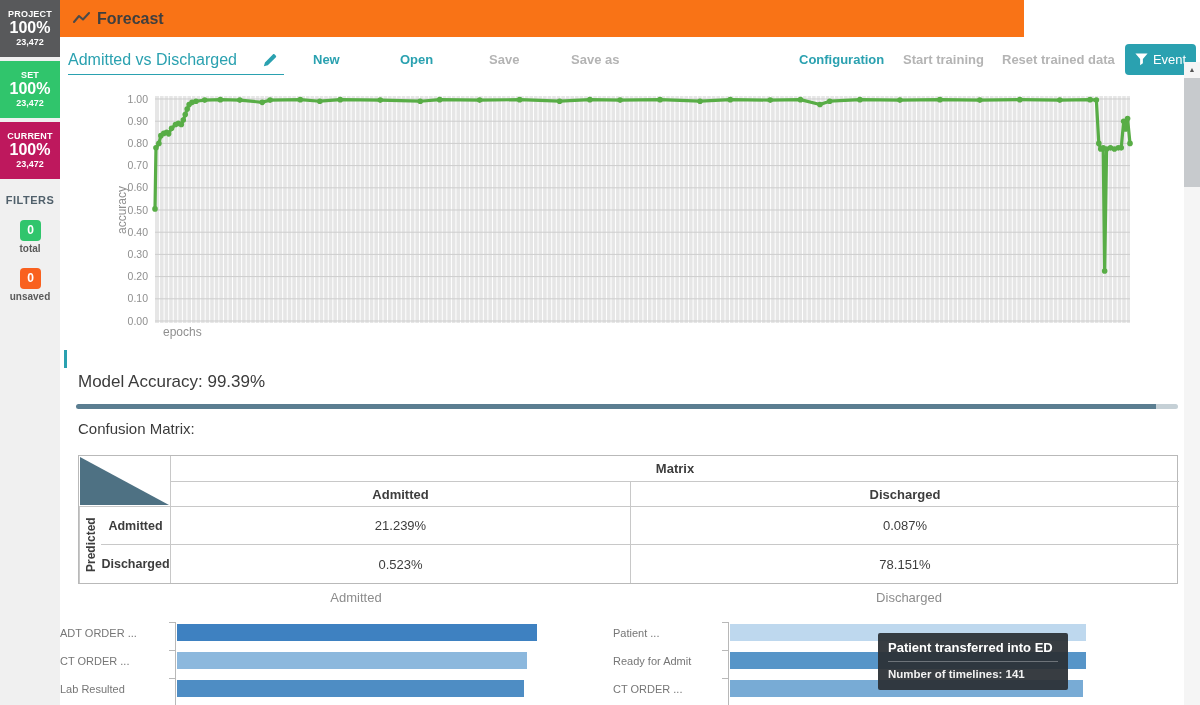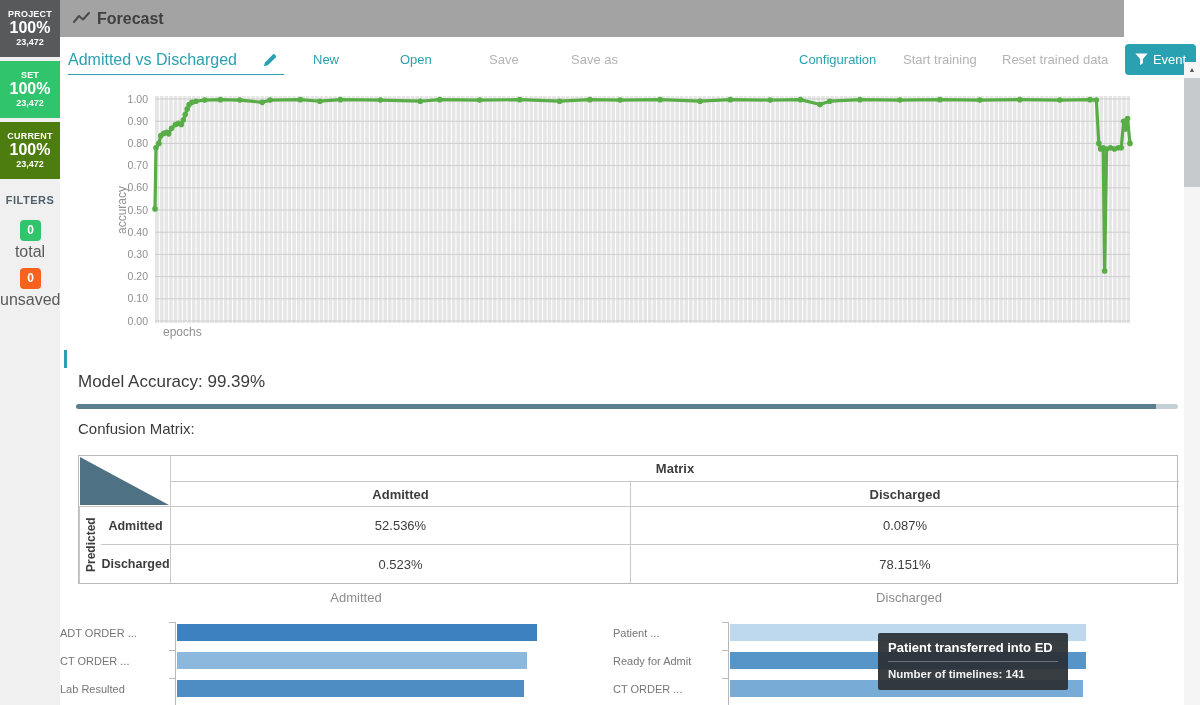--- a/index.html
+++ b/index.html
@@ -9,33 +9,33 @@
   
   #sidebar { position:absolute; left:0; top:0; width:60px; height:705px; background:#f0f0f0; }
   .stat-block { position:absolute; left:0; width:60px; height:57px; color:#fff; text-align:center; }
   .stat-label { font-size:9px; font-weight:bold; padding-top:9px; letter-spacing:.2px; }
   .stat-pct   { font-size:16px; font-weight:bold; line-height:18px; }
   .stat-count { font-size:9px; font-weight:bold; }
   #filters-title { position:absolute; top:194px; width:60px; text-align:center;
                    font-size:11px; font-weight:bold; color:#50606b; letter-spacing:.5px; }
   .filter-badge { position:absolute; left:20px; width:21px; height:21px; border-radius:4px;
                   color:#fff; font-size:12px; font-weight:bold; text-align:center; line-height:21px; }
-  .filter-badge-label { position:absolute; width:60px; text-align:center; font-size:16px; color:#5a5a5a; }
-
-  
-  #header-bar { position:absolute; left:60px; top:0; width:1064px; height:37px; background:#a3a3a3; }
+  .filter-badge-label { position:absolute; width:60px; text-align:center; font-size:10px; color:#5a5a5a;font-weight:bold; }
+
+  
+  #header-bar { position:absolute; left:60px; top:0; width:964px; height:37px; background:#f97316; }
   #header-title { position:absolute; left:37px; top:10px; font-size:16px; font-weight:bold; color:#3f3f3f; }
   #header-icon { position:absolute; left:13px; top:11px; }
 
   #model-name-wrap { position:absolute; left:68px; top:48px; width:216px; height:27px;
                      border-bottom:1px solid #2aa1b0; }
   #model-name { font-size:16px; color:#2aa1b0; line-height:24px; }
   #pencil-icon { position:absolute; right:6px; top:3px; }
 
-  .tb-link { position:absolute; top:52px; font-size:13px; color:#2aa1b0; cursor:pointer; }
+  .tb-link { position:absolute; top:52px; font-size:13px; color:#2aa1b0; cursor:pointer;font-weight:bold; }
   .tb-link.disabled { color:#b4b4b4; cursor:default; }
 
   #filter-btn { position:absolute; left:1125px; top:44px; width:71px; height:31px;
                 background:#2aa1b0; border:none; border-radius:4px; color:#fff; font-size:13px;
                 font-family:inherit; cursor:pointer; }
   #filter-btn svg { vertical-align:-2px; margin-right:5px; }
 
   
   #acc-chart { position:absolute; left:60px; top:86px; }
 
@@ -99,21 +99,21 @@
   <div class="stat-block" style="top: 0px; background: rgb(88, 89, 91);">
     <div class="stat-label">PROJECT</div>
     <div class="stat-pct">100%</div>
     <div class="stat-count">23,472</div>
   </div>
   <div class="stat-block" style="top: 61px; background: rgb(48, 197, 108);">
     <div class="stat-label">SET</div>
     <div class="stat-pct">100%</div>
     <div class="stat-count">23,472</div>
   </div>
-  <div class="stat-block" style="top: 122px; background: #4d7c0f;">
+  <div class="stat-block" style="top: 122px; background: #be185d;">
     <div class="stat-label">CURRENT</div>
     <div class="stat-pct">100%</div>
     <div class="stat-count">23,472</div>
   </div>
   <div id="filters-title">FILTERS</div>
   <div class="filter-badge" style="top: 220px; background: rgb(48, 197, 108);">0</div>
   <div class="filter-badge-label" style="top:243px">total</div>
   <div class="filter-badge" style="top: 268px; background: rgb(249, 97, 31);">0</div>
   <div class="filter-badge-label" style="top:291px">unsaved</div>
 </div>
@@ -463,21 +463,21 @@
   <div id="cm-corner" class="cm-cell">
     <svg width="91" height="50" viewBox="0 0 91 50">
         <polygon points="1,1 1,49 90,49" fill="#4e7183"></polygon>
       </svg>
   </div>
   <div id="cm-actual" class="cm-cell">Matrix</div>
   <div class="cm-cell cm-colhead c1">Admitted</div>
   <div class="cm-cell cm-colhead c2">Discharged</div>
   <div id="cm-predicted">Predicted</div>
   <div class="cm-cell cm-rowhead r1" style="grid-row:3">Admitted</div>
-  <div class="cm-cell cm-val r1 c1" style="grid-row:3;grid-column:3">52.536%</div>
+  <div class="cm-cell cm-val r1 c1" style="grid-row:3;grid-column:3">21.239%</div>
   <div class="cm-cell cm-val r1" style="grid-row:3;grid-column:4">0.087%</div>
   <div class="cm-cell cm-rowhead" style="grid-row:4">Discharged</div>
   <div class="cm-cell cm-val c1" style="grid-row:4;grid-column:3">0.523%</div>
   <div class="cm-cell cm-val" style="grid-row:4;grid-column:4">78.151%</div>
 </div>
 
 <div class="mini-chart" style="left:60px" id="mini-admitted">
   <div class="mini-title">Admitted</div>
   <div class="mini-body">
       <div class="mini-axis"></div>

